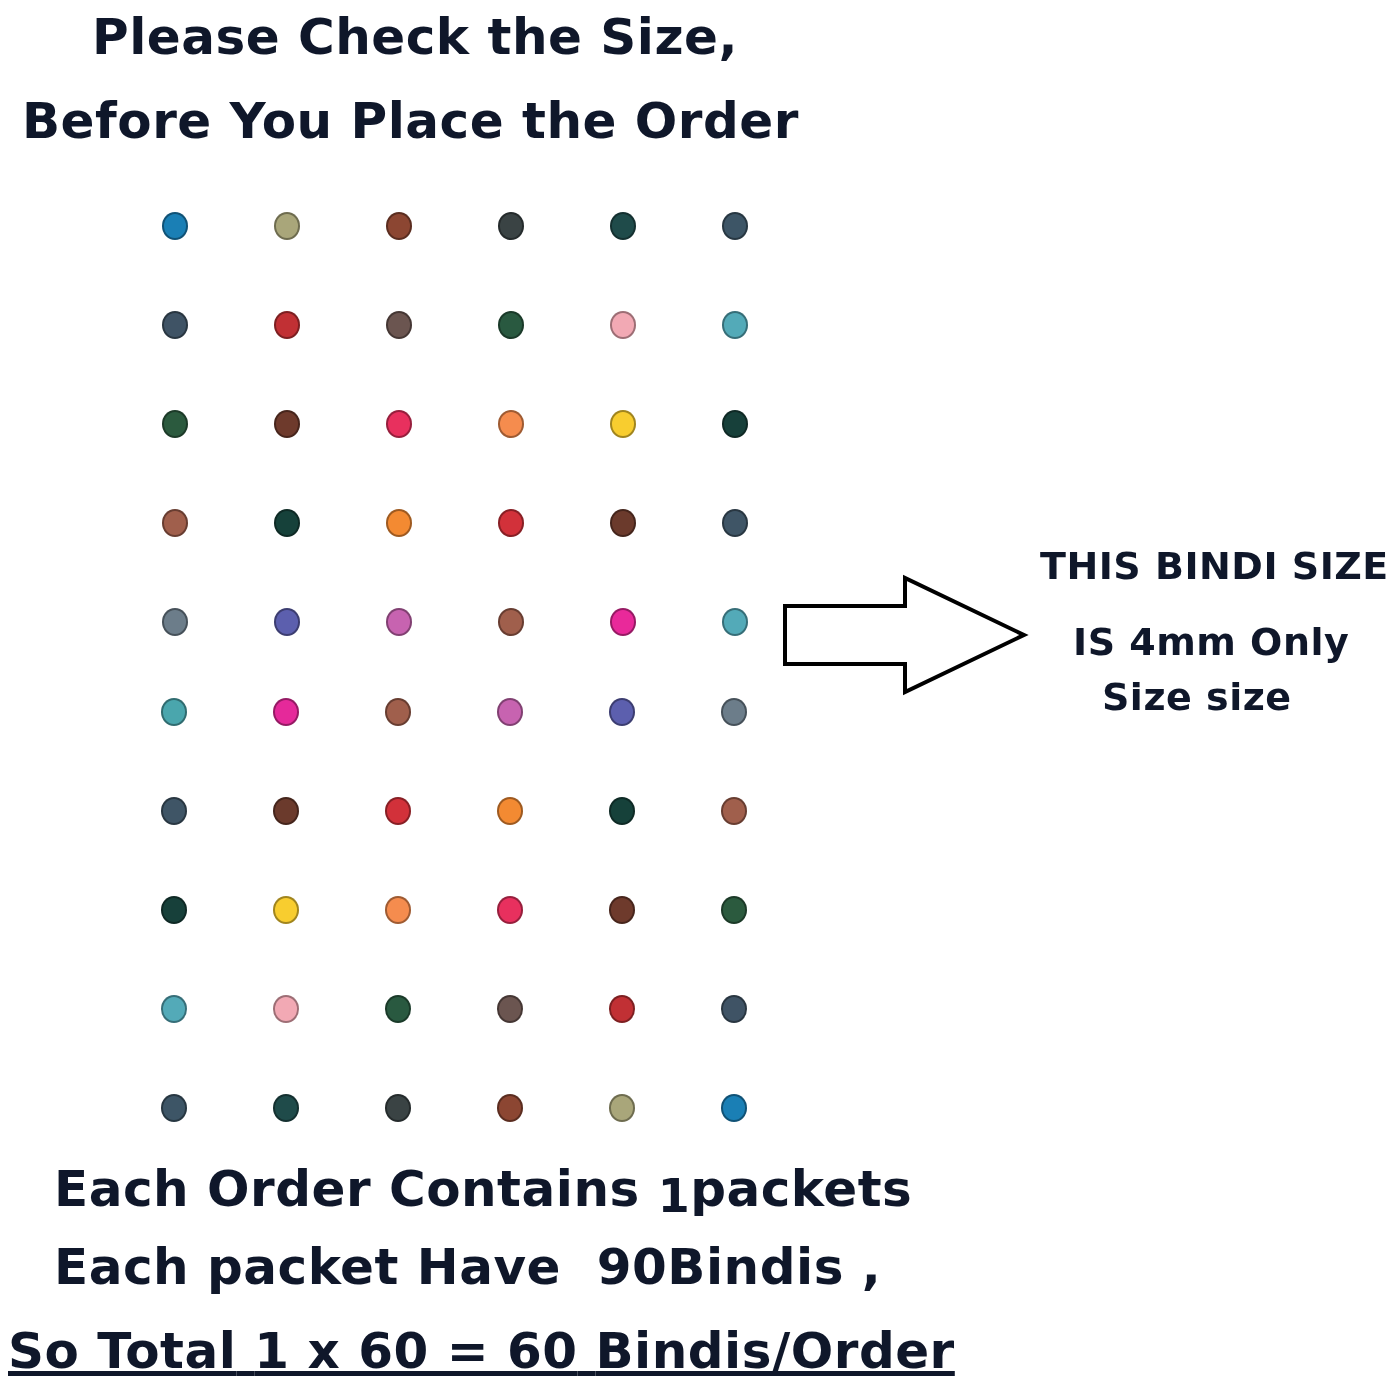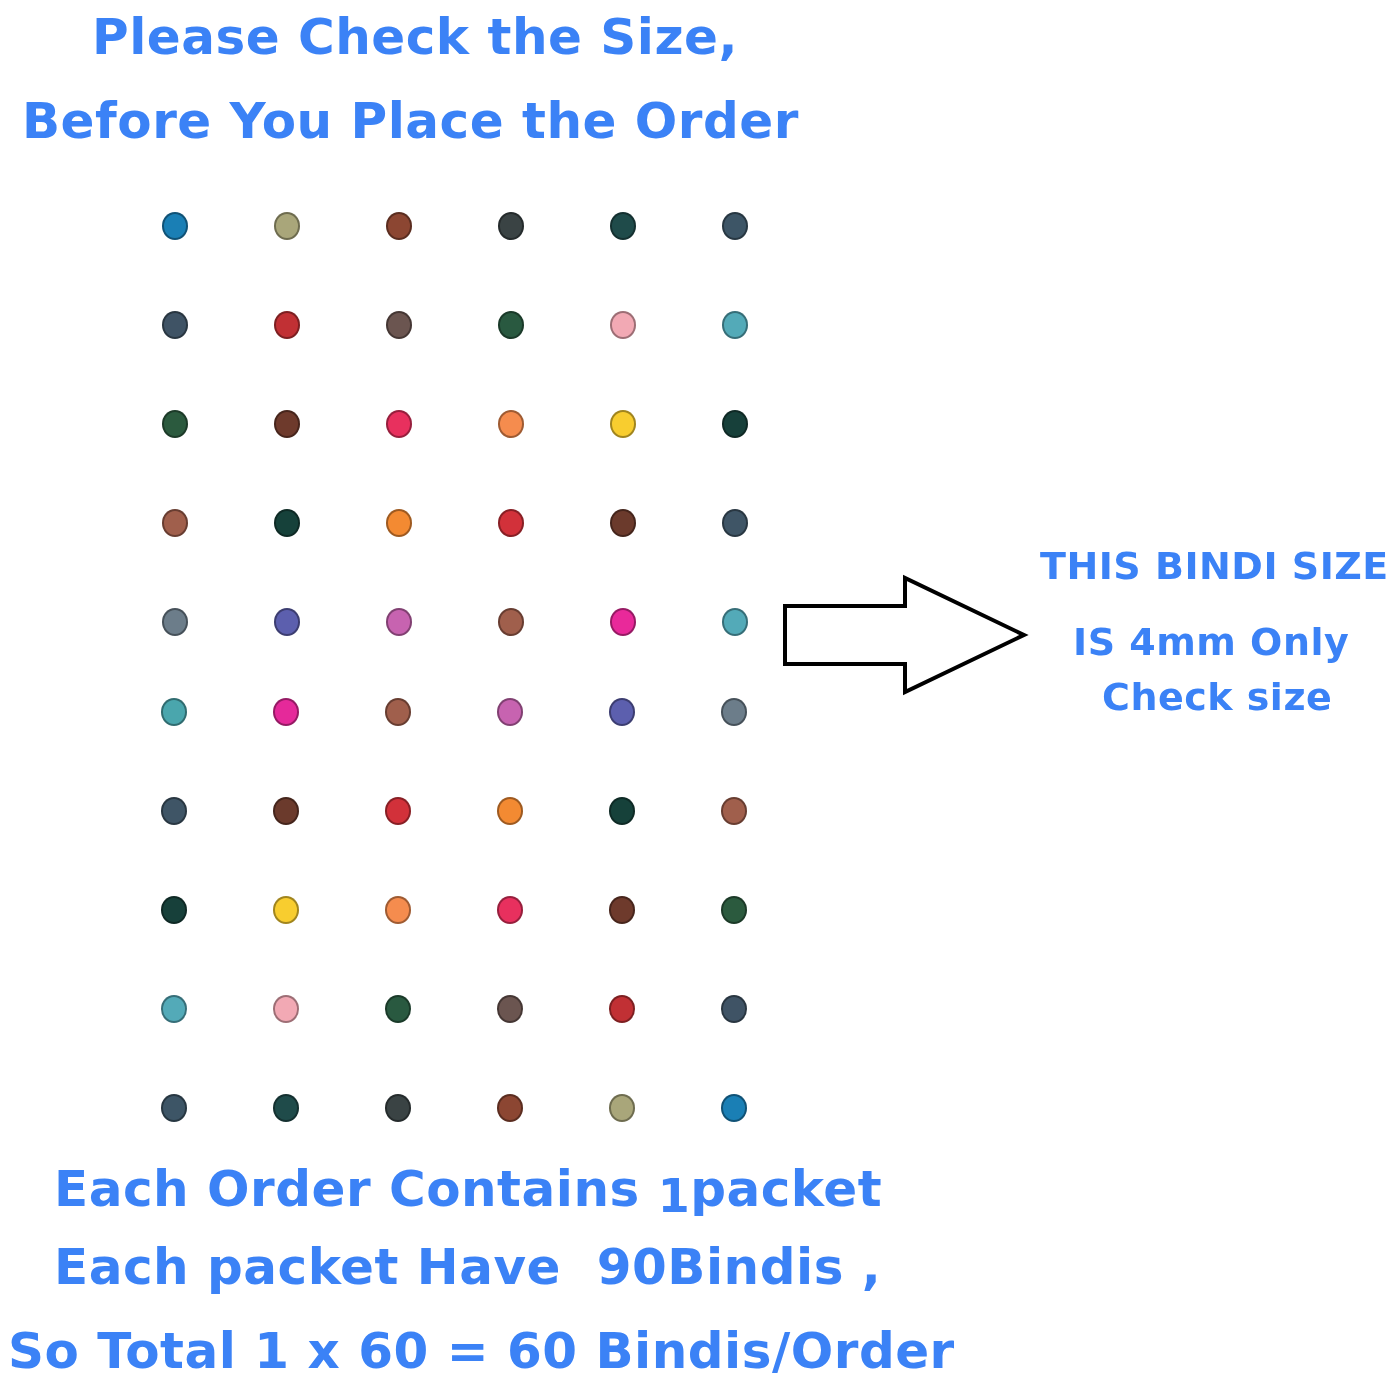--- a/index.html
+++ b/index.html
@@ -1,18 +1,18 @@
 <!DOCTYPE html>
 <html><head>
 <meta charset="utf-8">
 <style>
   html, body { margin:0; padding:0; background:#ffffff; }
   body { width:1400px; height:1391px; position:relative; overflow:hidden;
          font-family:"DejaVu Sans", "Liberation Sans", sans-serif; font-weight:bold; color:#d6212e; }
-  .txt { position:absolute; white-space:nowrap; color:#3b82f6; letter-spacing:0.5px; }
+  .txt { position:absolute; white-space:nowrap; color:#0f172a; letter-spacing:0.5px; }
   .heading { font-size:50px; }
   .footer { font-size:50px; }
   .side { font-size:38px; text-align:right; }
   .dot { position:absolute; width:26px; height:28px; border-radius:50%;
          box-sizing:border-box; border:2px solid rgba(0,0,0,0.35); }
   .arrow { position:absolute; left:782px; top:574px; }
 </style>
 </head>
 <body>
 
@@ -81,27 +81,27 @@
     <div class="dot" style="left: 609px; top: 1094px; background: rgb(169, 166, 122);"></div>
     <div class="dot" style="left: 721px; top: 1094px; background: rgb(26, 127, 181);"></div>
   </div>
 
 <svg class="arrow" width="250" height="122" viewBox="0 0 250 122">
   <polygon points="3,32 123,32 123,4 242,61 123,118 123,90 3,90" fill="#ffffff" stroke="#000000" stroke-width="4" stroke-linejoin="miter"></polygon>
 </svg>
 
 <div class="txt side" style="left:1040px; top:544px;">THIS BINDI SIZE</div>
 <div class="txt side" style="left:1073px; top:620px;">IS 4mm Only</div>
-<div class="txt side" style="left:1102px; top:675px;">Check size</div>
+<div class="txt side" style="left:1102px; top:675px;">Size size</div>
 
 <div class="txt footer" style="left:54px; top:1160px;">
   <span>Each Order Contains</span>
-  <span style="font-size:46px; position:relative; top:6px;">1</span><span>packet</span>
+  <span style="font-size:46px; position:relative; top:6px;">1</span><span>packets</span>
 </div>
 <div class="txt footer" style="left:54px; top:1238px;">
   <span>Each packet Have</span>&nbsp;
   <span>90</span><span>Bindis ,</span>
 </div>
-<div class="txt footer" style="left:8px; top:1322px;">
+<div class="txt footer" style="left:8px; top:1322px;text-decoration:underline;">
   <span>So Total</span>
   <span>1 x 60 = 60</span>
   <span>Bindis/Order</span>
 </div>
 
 </body></html>

